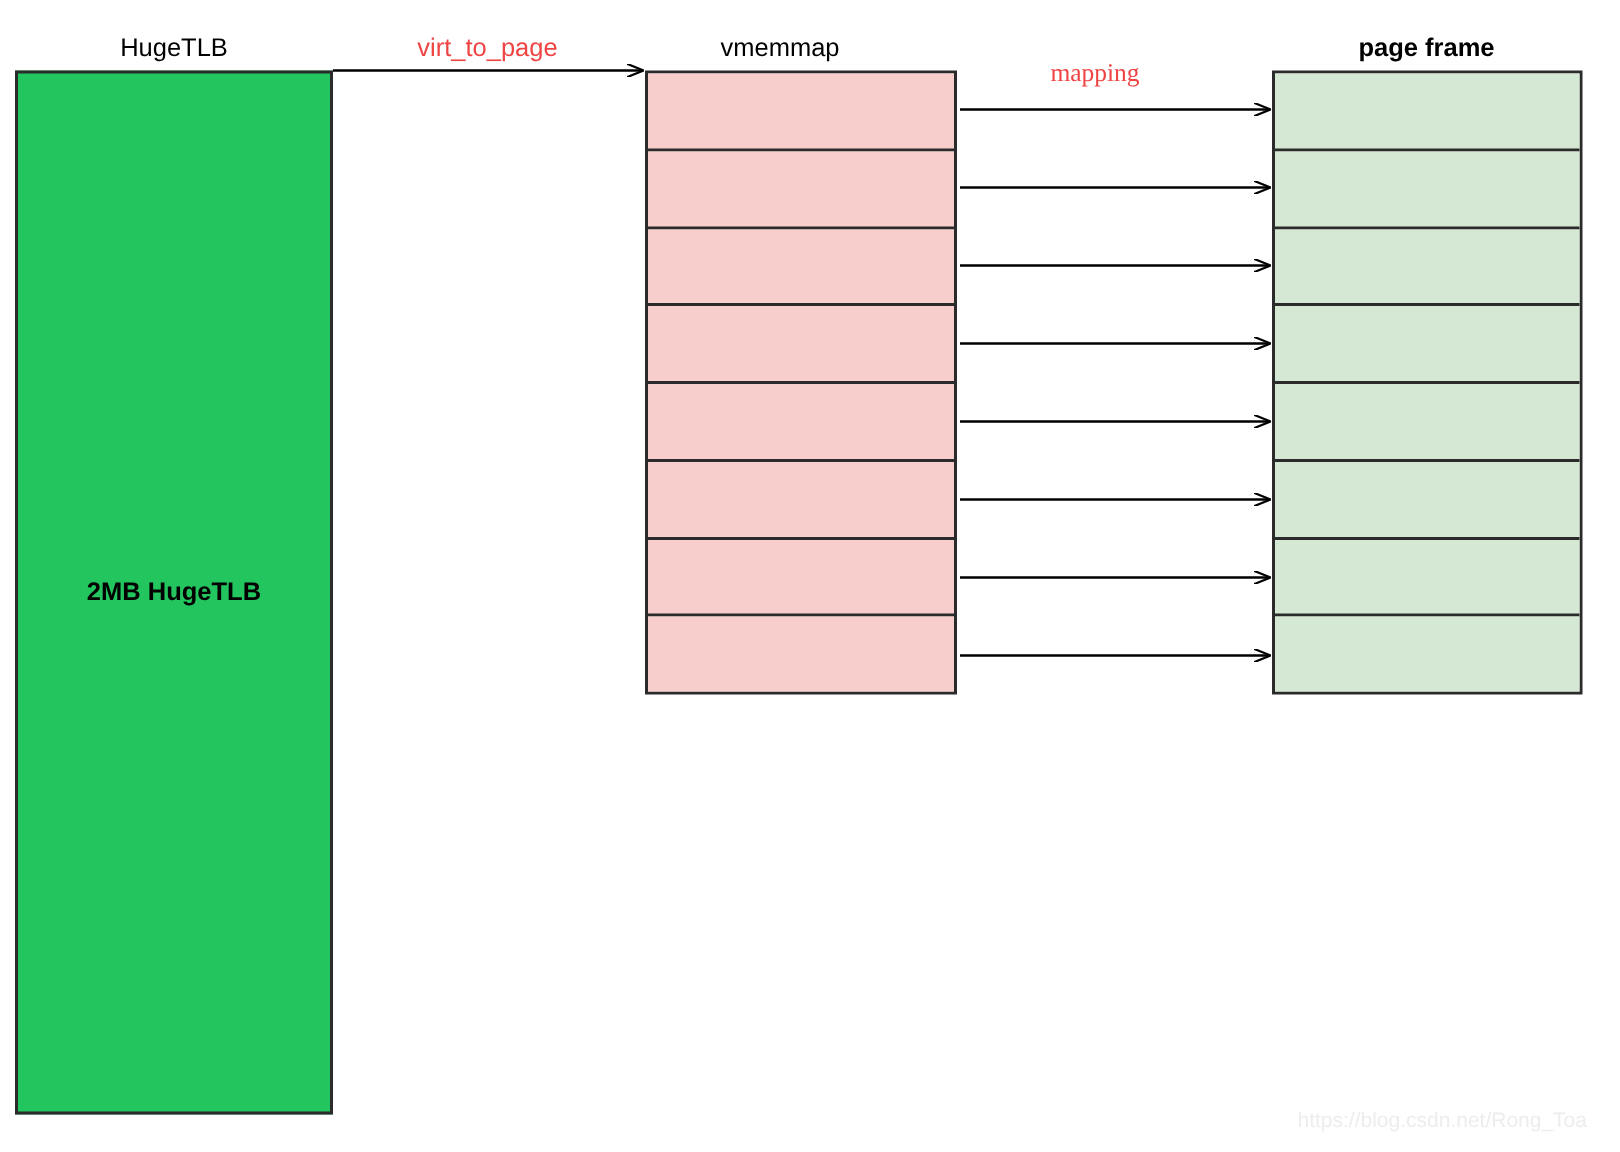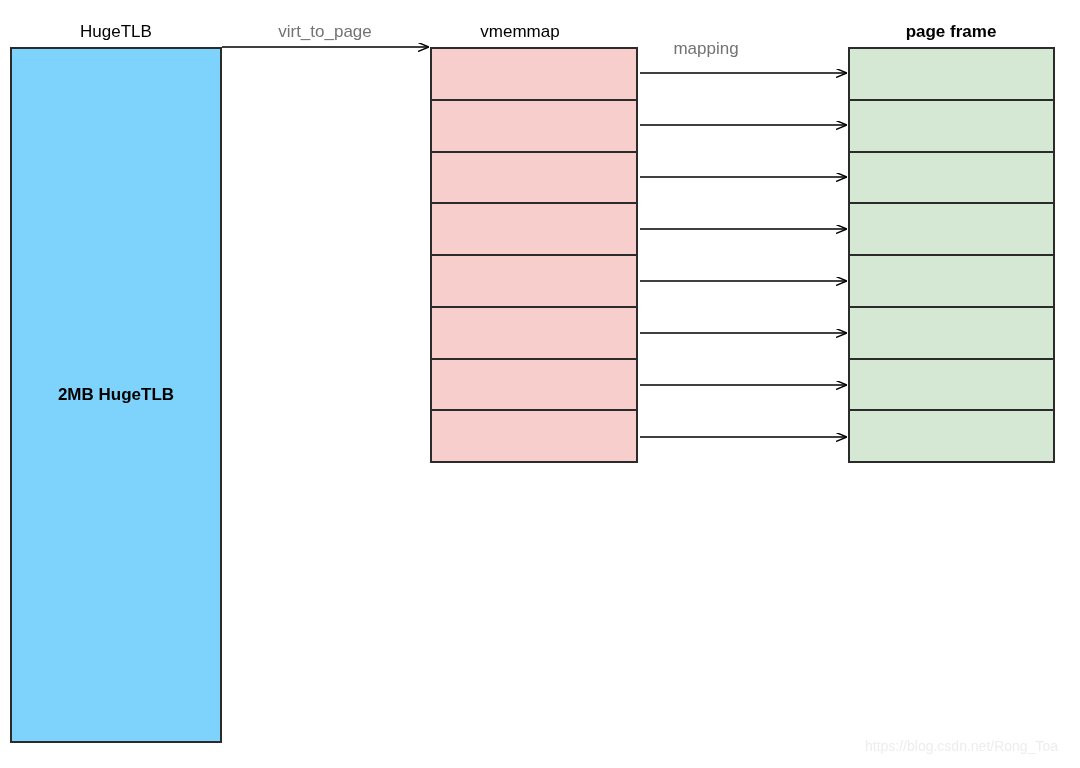--- a/index.html
+++ b/index.html
@@ -33,21 +33,21 @@
     user-select: none;
   }
 
   
   .hugetlb-box {
     position: absolute;
     left: 10px;
     top: 47px;
     width: 212px;
     height: 696px;
-    background: #7dd3fc;
+    background: #22c55e;
     border: 2px solid #2b2b2b;
     box-sizing: border-box;
     display: flex;
     align-items: center;
     justify-content: center;
   }
   .hugetlb-text {
     font-size: 17px;
     font-weight: bold;
     color: #000;
@@ -97,21 +97,21 @@
     pointer-events: none;
   }
 
   
   .edge-label {
     position: absolute;
     font-size: 17px;
     line-height: 20px;
     white-space: nowrap;
     transform: translateX(-50%);
-    color: #737373;
+    color: #ef4444;
     user-select: none;
   }
 
   
   .watermark {
     position: absolute;
     right: 22px;
     bottom: 14px;
     font-size: 14px;
     color: #ededed;
@@ -125,21 +125,21 @@
 <div class="canvas">
 
   <div class="col-label" style="left:116px; top:22px;">HugeTLB</div>
 
   <div class="col-label" style="left:520px; top:22px;">vmemmap</div>
 
   <div class="col-label" style="left:951px; top:22px;font-weight:bold;">page frame</div>
 
   <div class="edge-label" style="left:325px; top:22px;">virt_to_page</div>
 
-  <div class="edge-label" style="left:706px; top:39px;">mapping</div>
+  <div class="edge-label" style="left:730px; top:39px;font-family:Liberation Serif, serif;">mapping</div>
 
   <div class="hugetlb-box">
     <span class="hugetlb-text">2MB HugeTLB</span>
   </div>
 
   <div class="col-table" id="vmemmap-table">
     <div class="cell"></div>
     <div class="cell"></div>
     <div class="cell"></div>
     <div class="cell"></div>

